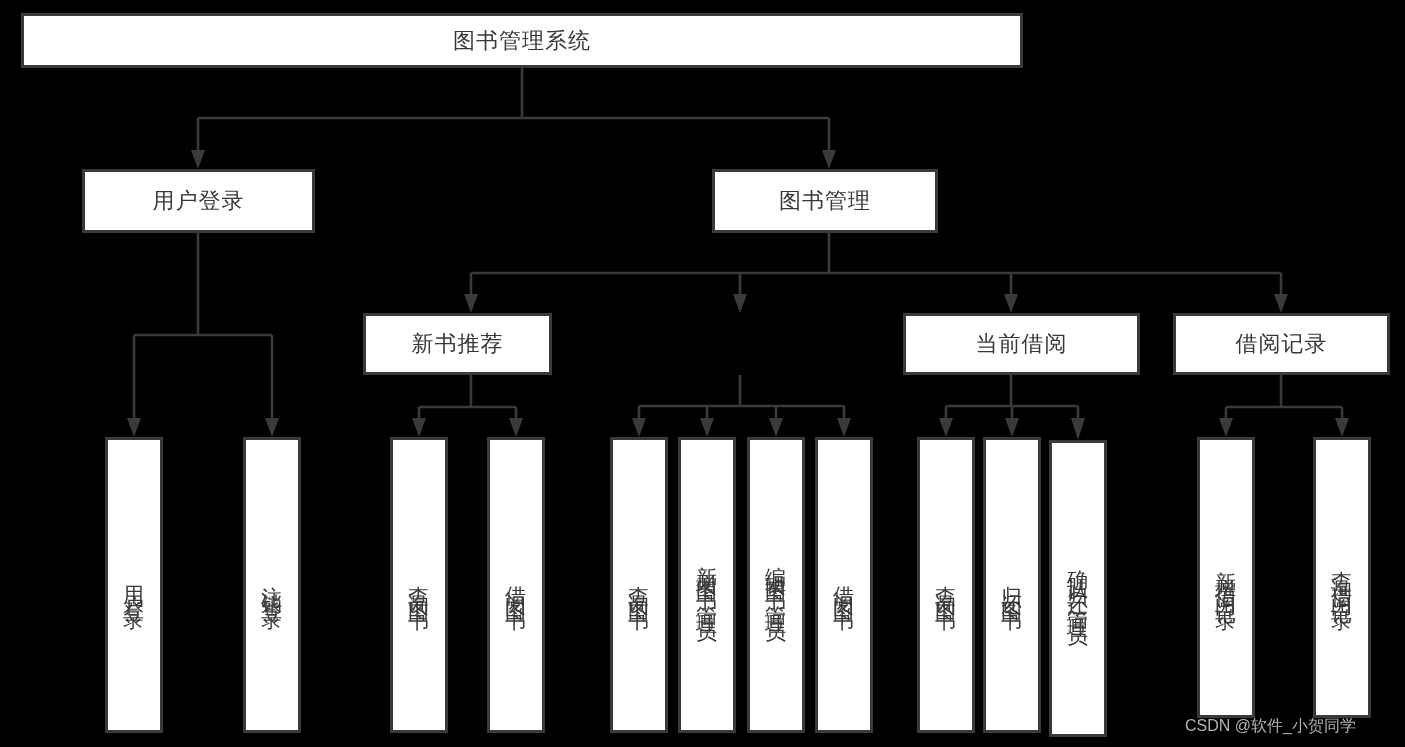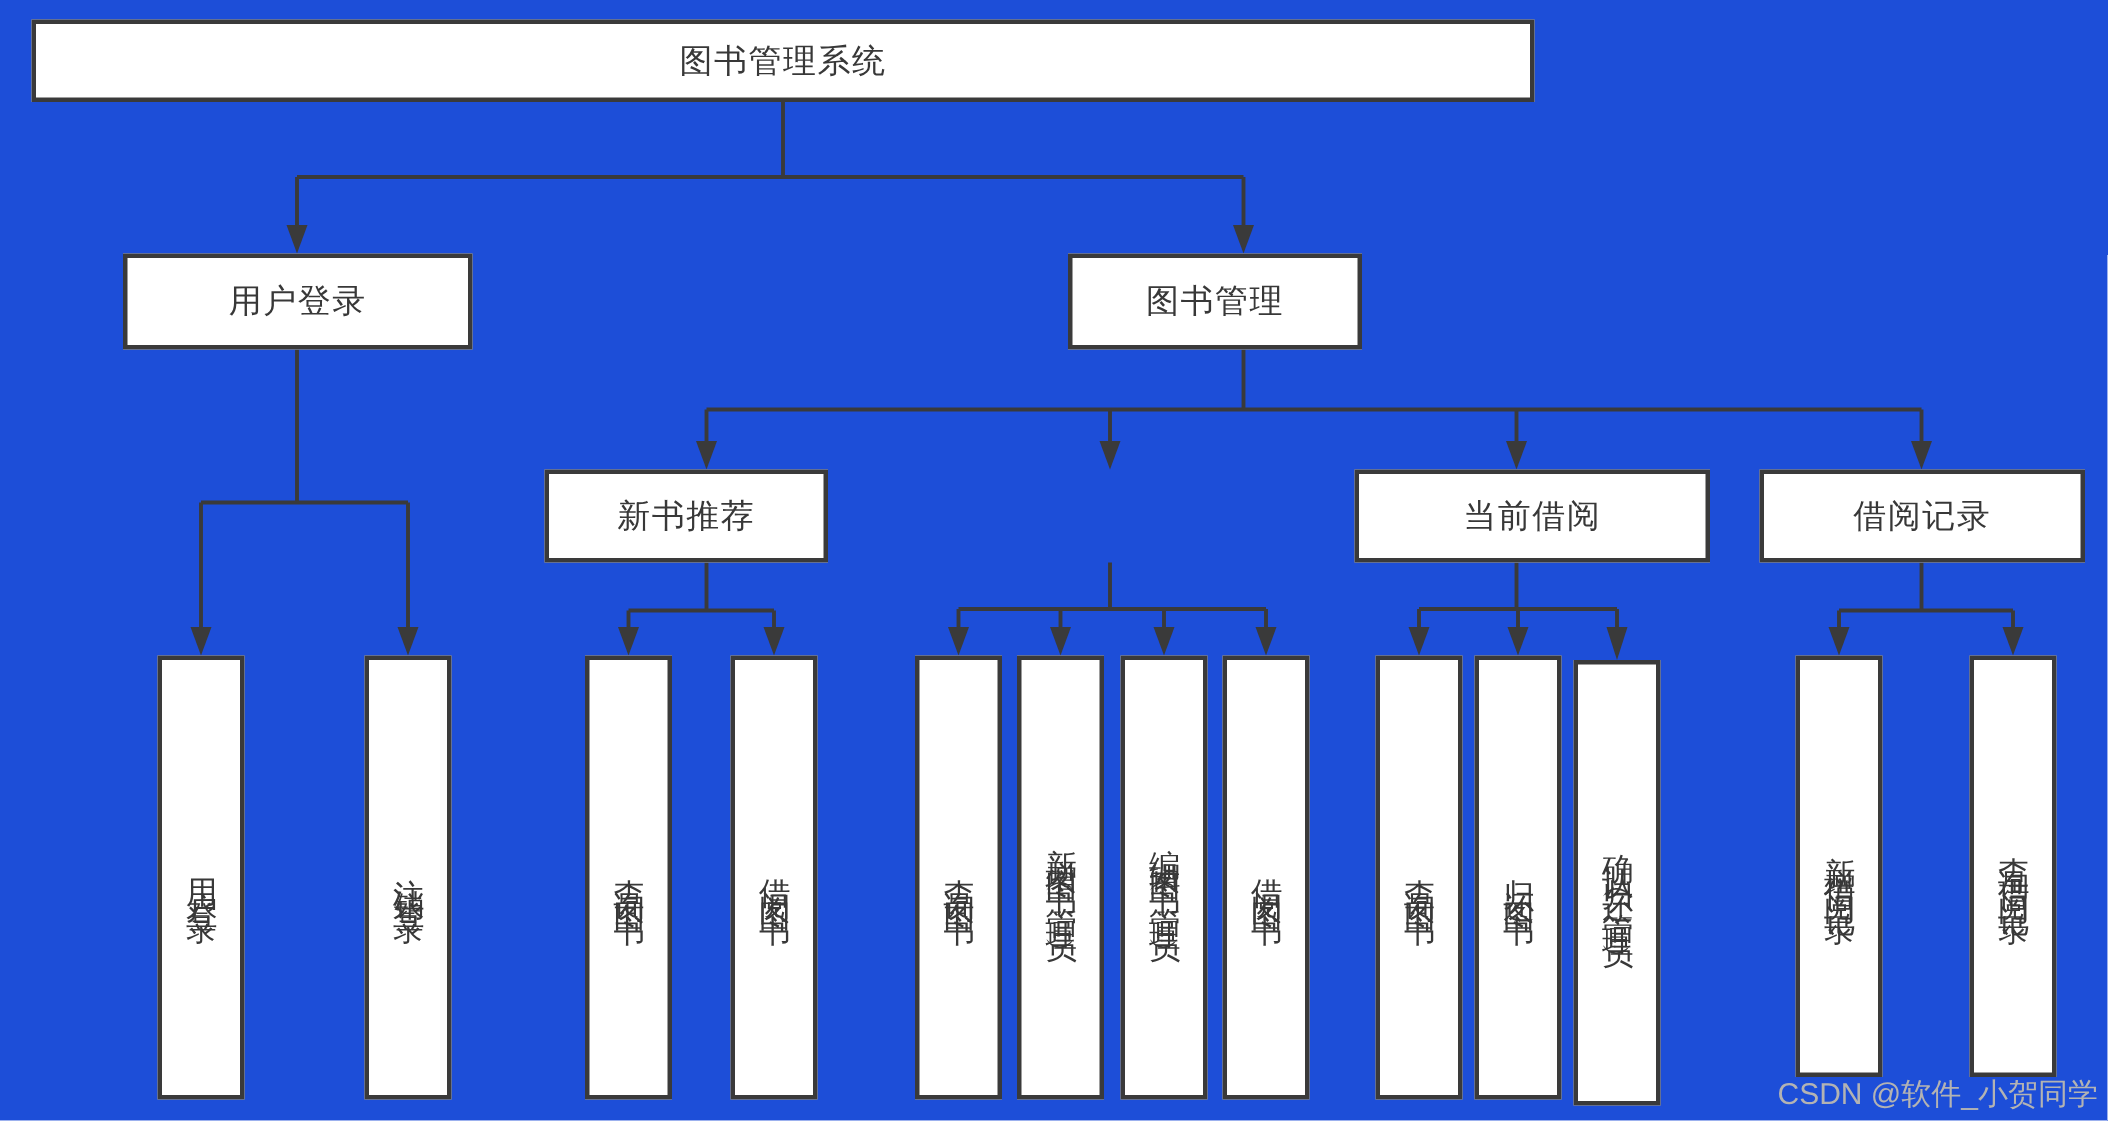--- a/index.html
+++ b/index.html
@@ -5,21 +5,21 @@
   html, body {
     margin: 0;
     padding: 0;
     background: #ffffff;
     font-family: "Liberation Sans", "DejaVu Sans", sans-serif;
   }
   .canvas {
     position: relative;
     width: 1405px;
     height: 747px;
-    background: #1d4ed8;
+    background: #000000;
     overflow: hidden;
   }
   .connectors {
     position: absolute;
     left: 0;
     top: 0;
     width: 1405px;
     height: 747px;
   }
   .box {
@@ -41,21 +41,21 @@
     text-orientation: mixed;
     font-size: 21px;
     letter-spacing: 8px;
     line-height: 1;
     white-space: nowrap;
   }
   .watermark {
     position: absolute;
     left: 1185px;
     top: 716px;
-    font-size: 20px;
+    font-size: 16px;
     color: #b3b3b3;
     white-space: nowrap;
   }
 </style>
 </head>
 <body>
 
 <div class="canvas">
 
   <svg class="connectors" viewBox="0 0 1405 747" xmlns="http://www.w3.org/2000/svg">
@@ -127,21 +127,21 @@
     </g>
   </svg>
 
   <div class="box h" style="left:21px; top:13px; width:1002px; height:55px">
     <span>图书管理系统</span>
   </div>
 
   <div class="box h" style="left:82px; top:169px; width:233px; height:64px">
     <span>用户登录</span>
   </div>
-  <div class="box h" style="left:712px; top:169px; width:196px; height:64px">
+  <div class="box h" style="left:712px; top:169px; width:226px; height:64px">
     <span>图书管理</span>
   </div>
 
   <div class="box h" style="left:363px; top:313px; width:189px; height:62px">
     <span>新书推荐</span>
   </div>
   <div class="box h" style="left:903px; top:313px; width:237px; height:62px">
     <span>当前借阅</span>
   </div>
   <div class="box h" style="left:1173px; top:313px; width:217px; height:62px">

